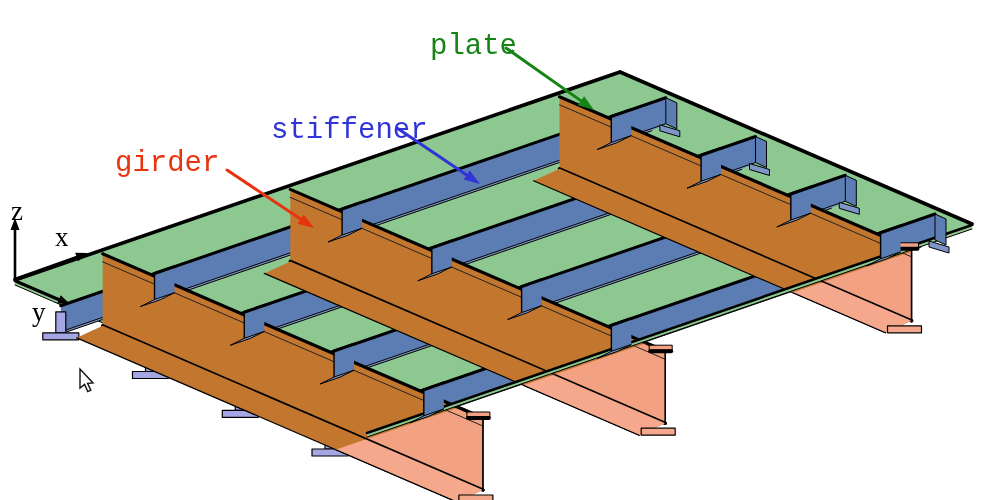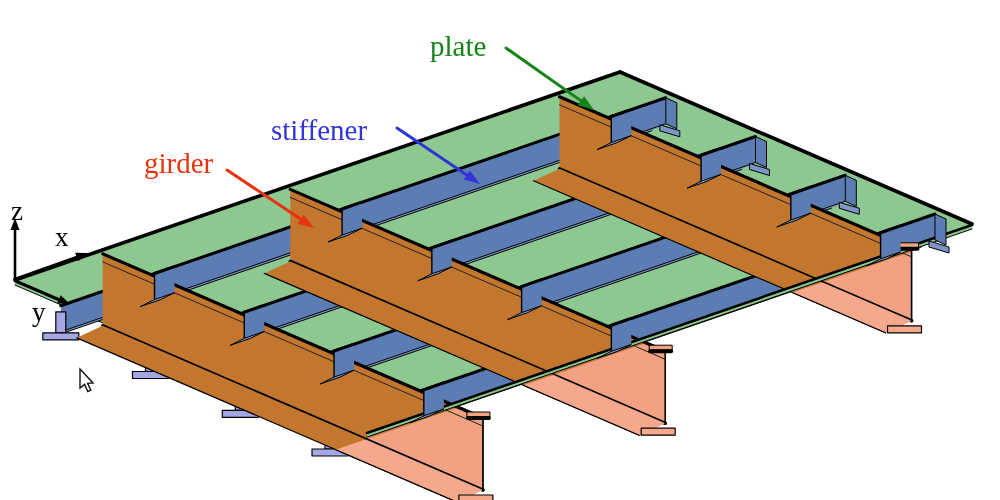--- a/index.html
+++ b/index.html
@@ -1,20 +1,20 @@
 <!DOCTYPE html>
 <html><head>
 <meta charset="utf-8">
 <style>
   html,body{margin:0;padding:0;background:#ffffff;}
   #stage{position:relative;width:1000px;height:500px;background:#ffffff;overflow:hidden;
          font-family:"Liberation Serif","DejaVu Serif",serif;}
   #panel-svg{position:absolute;left:0;top:0;}
   .comp-label{position:absolute;font-size:29px;line-height:1;white-space:nowrap;
-              font-family:Liberation Serif, serif;}
+              font-family:Liberation Mono, monospace;}
   .axis-label{position:absolute;font-size:27px;line-height:1;color:#000;
               font-family:"Liberation Serif","DejaVu Serif",serif;}
   #cursor{position:absolute;left:74px;top:365px;width:24px;height:30px;}
 </style>
 </head>
 <body>
 
 <div id="stage">
 
   <svg id="panel-svg" width="1000" height="500" viewBox="0 0 1000 500">
@@ -180,21 +180,21 @@
       <line x1="15" y1="279" x2="82.34779890788742" y2="255.01311271773872" stroke="#000" stroke-width="2.6" stroke-linecap="round"></line>
       <polygon points="88.0,253.0 78.2,261.3 75.2,252.8" fill="#000"></polygon>
       <line x1="16" y1="281" x2="64.47985612606251" y2="301.6488276092488" stroke="#000" stroke-width="2.6" stroke-linecap="round"></line>
       <polygon points="70.0,304.0 57.2,303.4 60.7,295.2" fill="#000"></polygon>
     </svg>
 
   <div class="comp-label" id="label-plate" style="left: 430px; top: 32px; color: rgb(22, 131, 22);">plate</div>
 
   <div class="comp-label" id="label-stiffener" style="left: 271px; top: 116px; color: rgb(49, 52, 214);">stiffener</div>
 
-  <div class="comp-label" id="label-girder" style="left: 144px; top: 149px; color: rgb(232, 51, 15);">girder</div>
+  <div class="comp-label" id="label-girder" style="left: 115px; top: 149px; color: rgb(232, 51, 15);">girder</div>
 
   <div class="axis-label" style="left:11px;top:198px;">z</div>
   <div class="axis-label" style="left:55px;top:224px;">x</div>
   <div class="axis-label" style="left:32px;top:299px;">y</div>
 
   <svg id="cursor" viewBox="0 0 24 30">
     <path d="M6,4 L6,23 L10.6,19.4 L13.8,26.6 L16.8,25.2 L13.6,18.4 L19,18 Z" fill="#ffffff" stroke="#111111" stroke-width="1.4"></path>
   </svg>
 </div>
 

